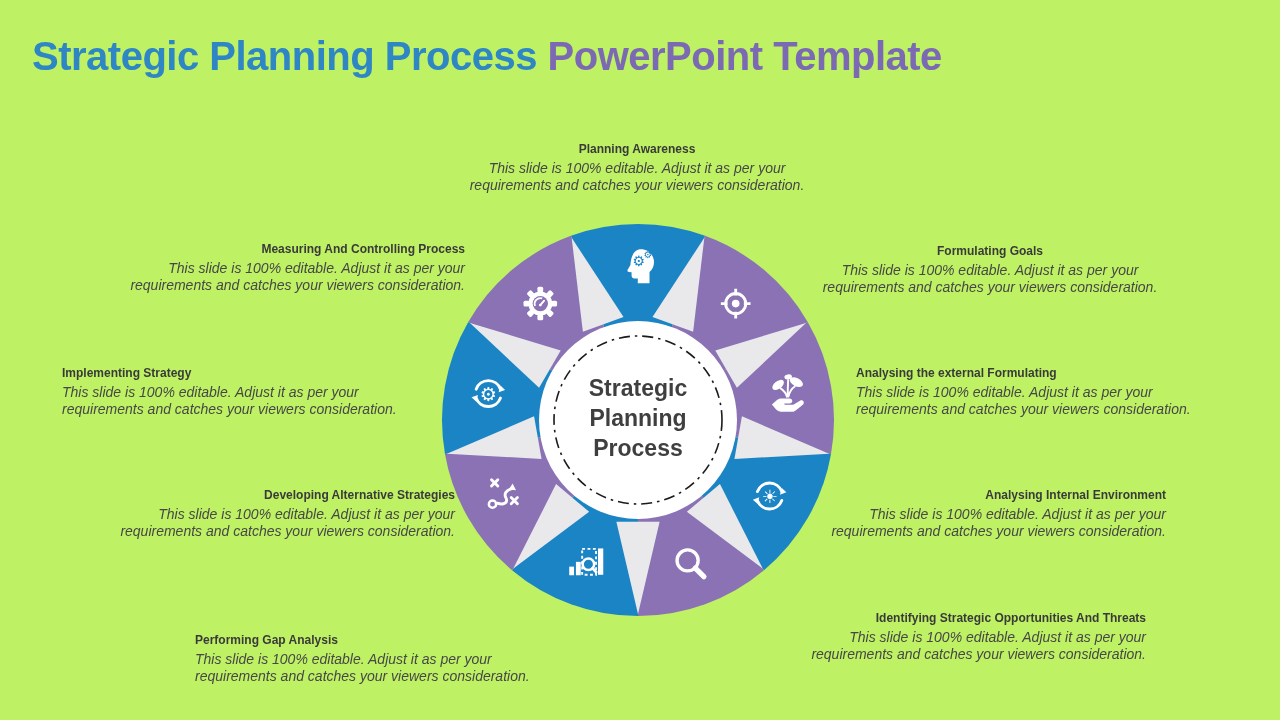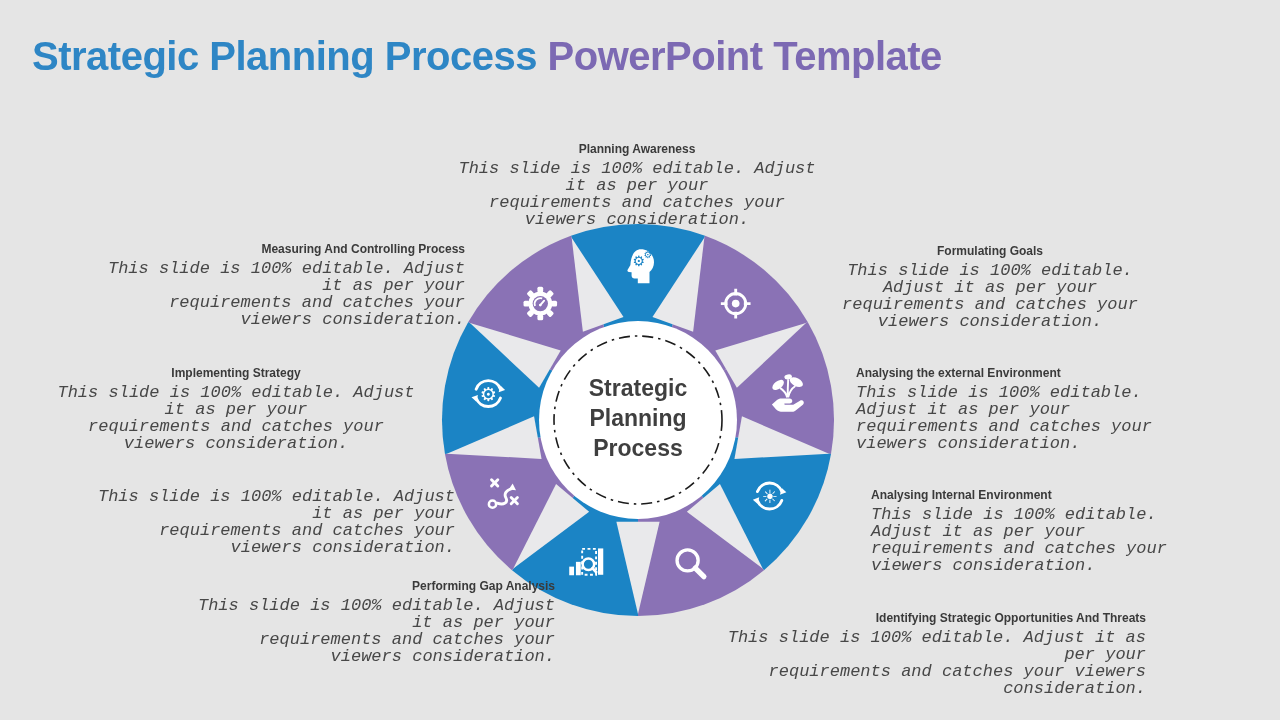--- a/index.html
+++ b/index.html
@@ -1,39 +1,39 @@
 <!DOCTYPE html>
 <html><head>
 <meta charset="utf-8">
 <style>
   html,body{margin:0;padding:0;background:#fff;}
   #slide{
-    position:relative;width:1280px;height:720px;background:#e5e5e5;overflow:hidden;
+    position:relative;width:1280px;height:720px;background:#bef264;overflow:hidden;
     font-family:"Liberation Sans",sans-serif;
   }
   #main-title{
     position:absolute;left:32px;top:34px;margin:0;
     font-size:40px;font-weight:bold;letter-spacing:-0.5px;white-space:nowrap;
   }
   .wheel-wrap{position:absolute;left:418px;top:200px;width:440px;height:440px;}
   #center-label{
     position:absolute;left:558px;top:373px;width:160px;
     text-align:center;font-size:23px;line-height:30px;font-weight:bold;color:#3f3f3f;
   }
   .label{position:absolute;}
   .label .t{font-size:12px;font-weight:bold;color:#3a3a3a;margin-bottom:4px;}
-  .label .d{font-size:17px;font-style:italic;color:#474747;line-height:17px;font-family:Liberation Mono, monospace;}
+  .label .d{font-size:14px;font-style:italic;color:#474747;line-height:17px;}
   #lbl-planning   {left:457px;top:142px;width:360px;text-align:center;}
   #lbl-formulating{left:820px;top:244px;width:340px;text-align:center;}
   #lbl-external   {left:856px;top:366px;width:340px;text-align:left;}
-  #lbl-internal   {left:871px;top:488px;width:340px;text-align:left;}
+  #lbl-internal   {left:826px;top:488px;width:340px;text-align:right;}
   #lbl-identifying{left:700px;top:611px;width:420px;text-align:right;margin-left:26px;}
-  #lbl-performing {left:195px;top:579px;width:360px;text-align:right;}
+  #lbl-performing {left:195px;top:633px;width:360px;text-align:left;}
   #lbl-developing {left:95px; top:488px;width:360px;text-align:right;}
-  #lbl-implementing{left:56px;top:366px;width:360px;text-align:center;}
+  #lbl-implementing{left:62px;top:366px;width:360px;text-align:left;}
   #lbl-measuring  {left:105px;top:242px;width:360px;text-align:right;}
 </style>
 </head>
 <body>
 
 <div id="slide">
 
   <h1 id="main-title"><span style="color: rgb(46, 134, 197);">Strategic Planning Process</span><span> </span><span style="color: rgb(124, 105, 179);">PowerPoint Template</span></h1>
 
   <div class="wheel-wrap">
@@ -155,40 +155,41 @@
     <div class="t">Planning Awareness</div>
     <div class="d">This slide is 100% editable. Adjust it as per your</div>
     <div class="d">requirements and catches your viewers consideration.</div>
   </div>
   <div class="label" id="lbl-formulating">
     <div class="t">Formulating Goals</div>
     <div class="d">This slide is 100% editable. Adjust it as per your</div>
     <div class="d">requirements and catches your viewers consideration.</div>
   </div>
   <div class="label" id="lbl-external">
-    <div class="t">Analysing the external Environment</div>
+    <div class="t">Analysing the external Formulating</div>
     <div class="d">This slide is 100% editable. Adjust it as per your</div>
     <div class="d">requirements and catches your viewers consideration.</div>
   </div>
   <div class="label" id="lbl-internal">
     <div class="t">Analysing Internal Environment</div>
     <div class="d">This slide is 100% editable. Adjust it as per your</div>
     <div class="d">requirements and catches your viewers consideration.</div>
   </div>
   <div class="label" id="lbl-identifying">
     <div class="t">Identifying Strategic Opportunities And Threats</div>
     <div class="d">This slide is 100% editable. Adjust it as per your</div>
     <div class="d">requirements and catches your viewers consideration.</div>
   </div>
   <div class="label" id="lbl-performing">
     <div class="t">Performing Gap Analysis</div>
     <div class="d">This slide is 100% editable. Adjust it as per your</div>
     <div class="d">requirements and catches your viewers consideration.</div>
   </div>
   <div class="label" id="lbl-developing">
+    <div class="t">Developing Alternative Strategies</div>
     <div class="d">This slide is 100% editable. Adjust it as per your</div>
     <div class="d">requirements and catches your viewers consideration.</div>
   </div>
   <div class="label" id="lbl-implementing">
     <div class="t">Implementing Strategy</div>
     <div class="d">This slide is 100% editable. Adjust it as per your</div>
     <div class="d">requirements and catches your viewers consideration.</div>
   </div>
   <div class="label" id="lbl-measuring">
     <div class="t">Measuring And Controlling Process</div>

